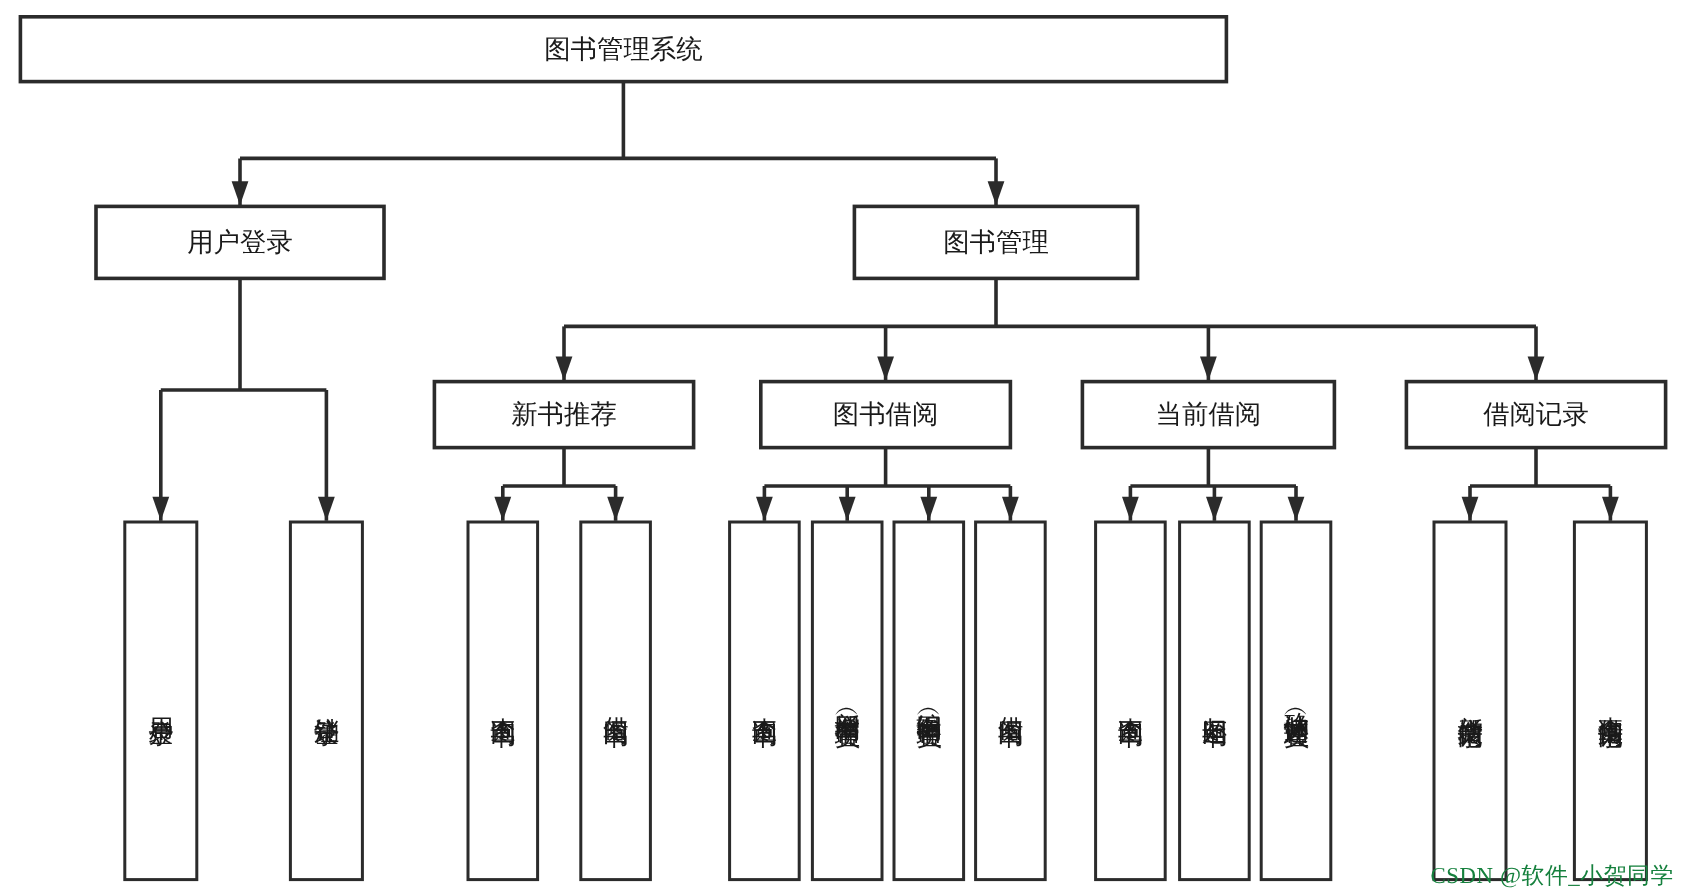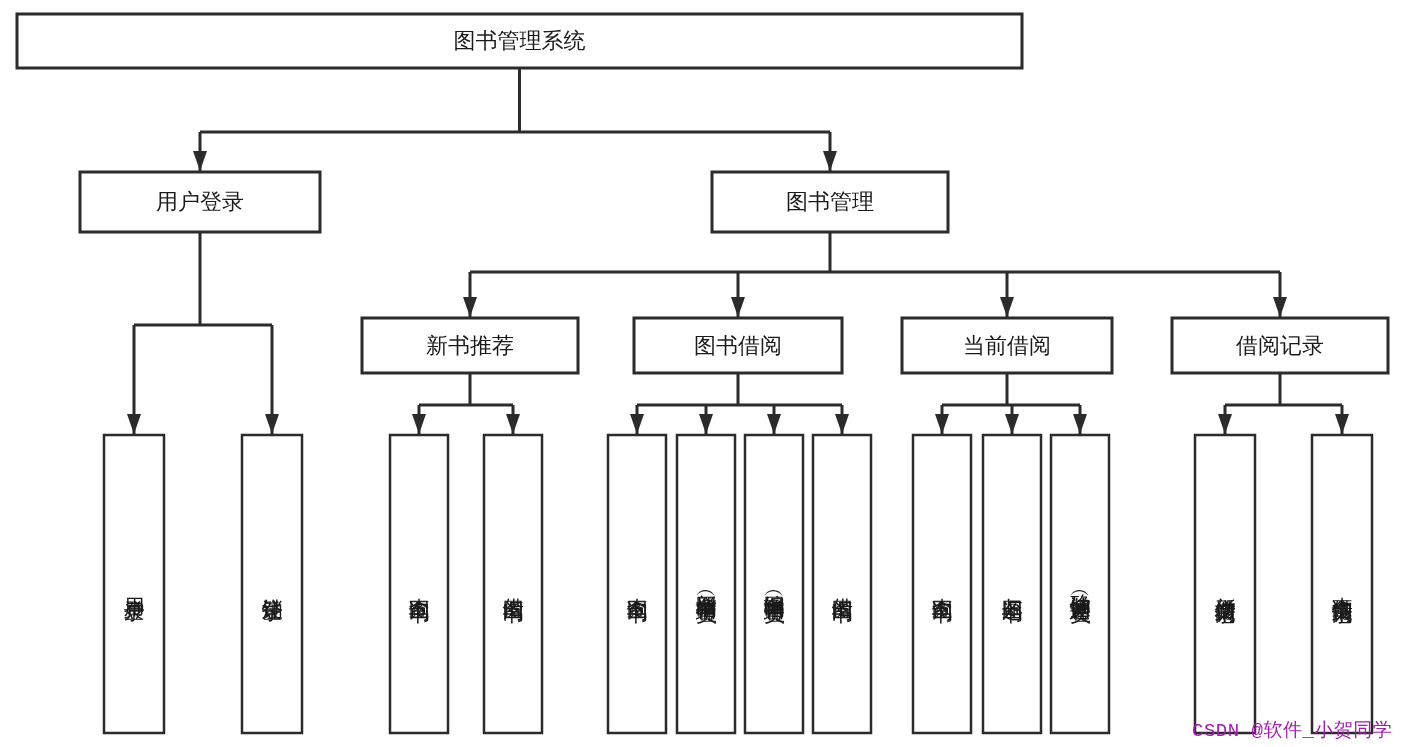--- a/index.html
+++ b/index.html
@@ -63,23 +63,23 @@
     letter-spacing: 1.5px;
     text-align: center;
     white-space: nowrap;
     pointer-events: none;
     display: flex;
     align-items: center;
     justify-content: center;
   }
   .watermark {
     position: absolute;
-    font-family: Liberation Mono, monospace;
+    font-family: Liberation Serif, serif;
     font-size: 19px;
-    color: #a21caf;
+    color: #15803d;
     white-space: nowrap;
     letter-spacing: 0.5px;
   }
 </style>
 </head>
 <body>
 
 <div id="diagram-root">
 
   <svg id="tree-svg" viewBox="0 0 1405 747">

